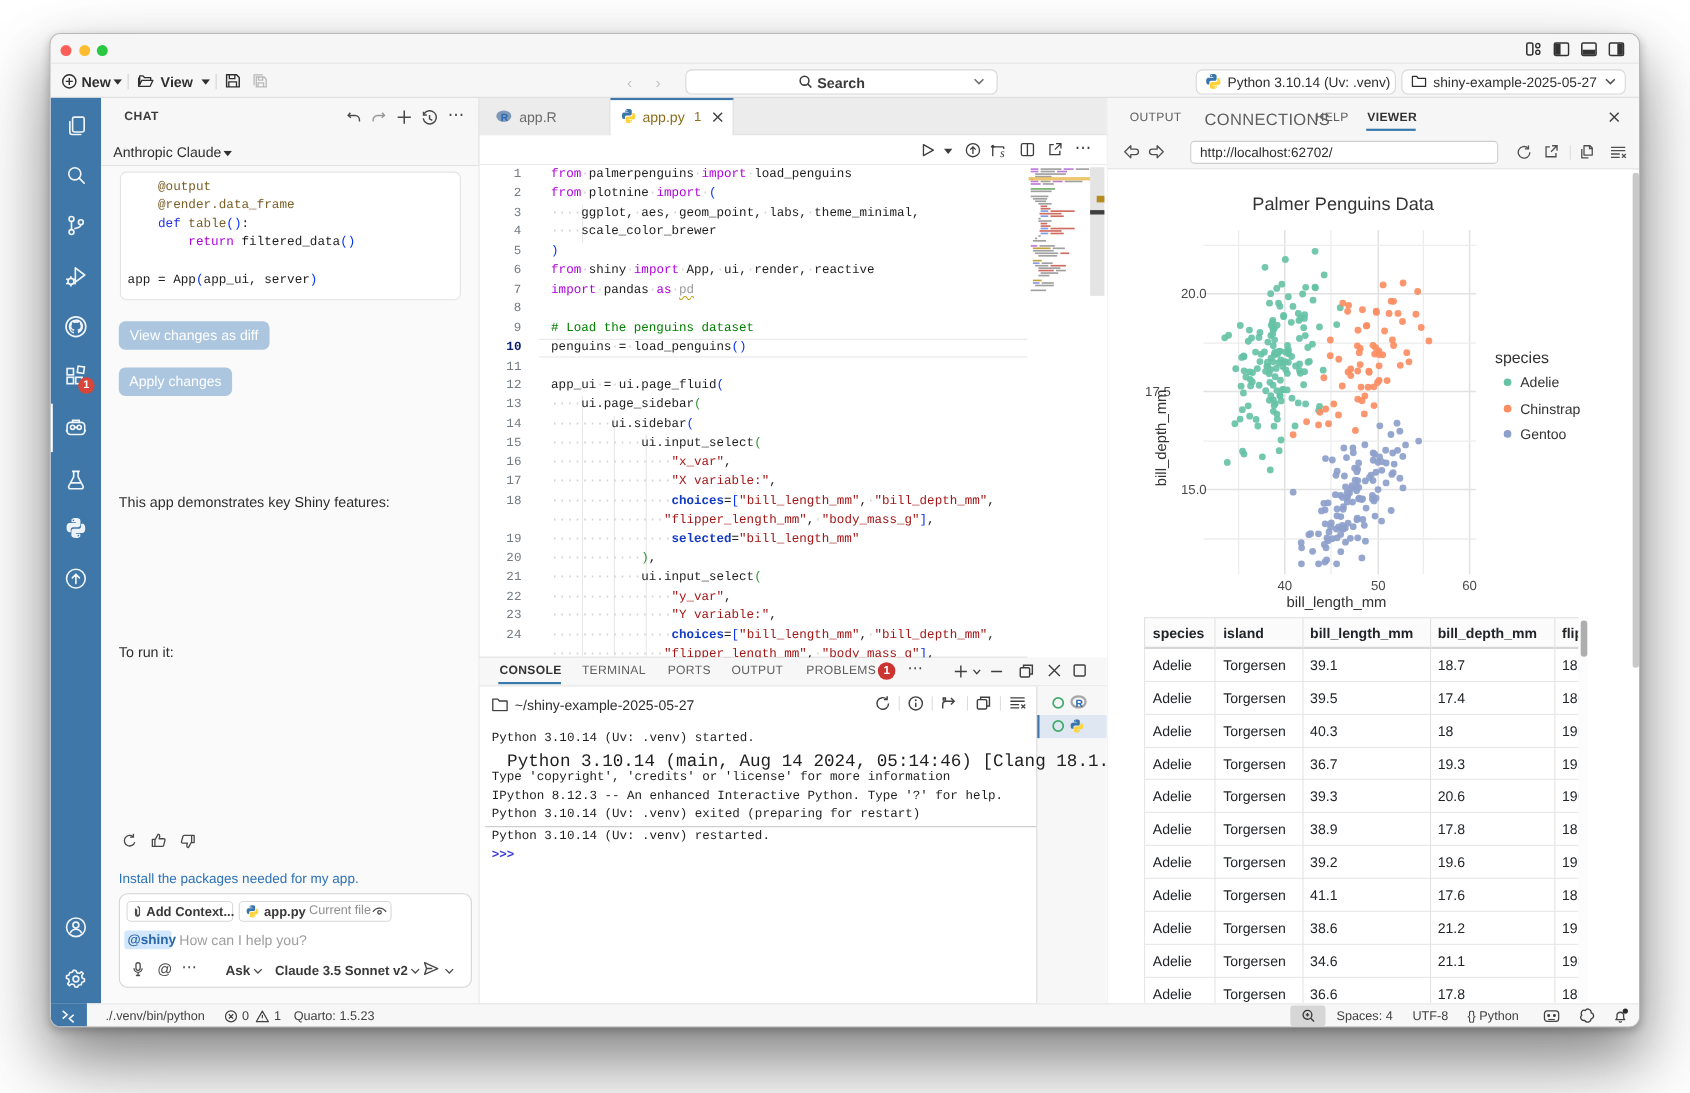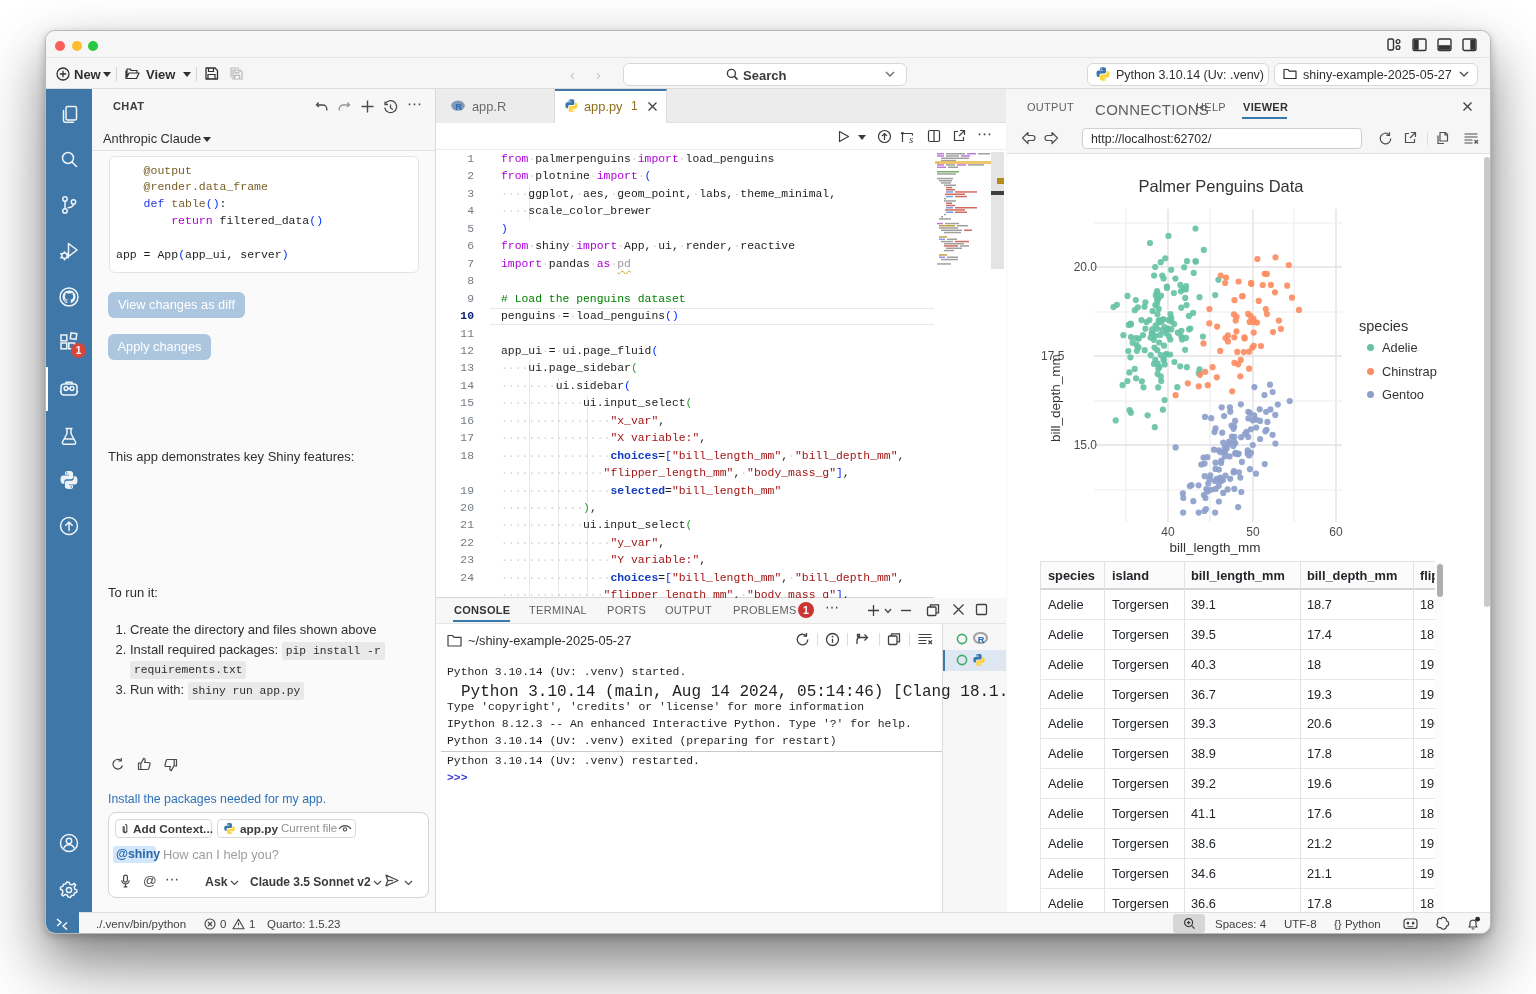--- a/index.html
+++ b/index.html
@@ -230,25 +230,20 @@
       <div class="a mono" style="left:115px;top:161.5px;font-size:11.5px;line-height:16.8px;white-space:pre;color:#1d1d1d">&nbsp;&nbsp;&nbsp;&nbsp;<span class="pm">@output</span></div>
       <div class="a mono" style="left:115px;top:178.3px;font-size:11.5px;line-height:16.8px;white-space:pre;color:#1d1d1d">&nbsp;&nbsp;&nbsp;&nbsp;<span class="pm">@render.data_frame</span></div>
       <div class="a mono" style="left:115px;top:195.1px;font-size:11.5px;line-height:16.8px;white-space:pre;color:#1d1d1d">&nbsp;&nbsp;&nbsp;&nbsp;<span style="color:#2433ea">def</span> <span class="pm">table</span><span class="pb">()</span>:</div>
       <div class="a mono" style="left:115px;top:211.9px;font-size:11.5px;line-height:16.8px;white-space:pre;color:#1d1d1d">&nbsp;&nbsp;&nbsp;&nbsp;&nbsp;&nbsp;&nbsp;&nbsp;<span class="k">return</span> filtered_data<span class="pb">()</span></div>
       <div class="a mono" style="left:115px;top:228.7px;font-size:11.5px;line-height:16.8px;white-space:pre;color:#1d1d1d"></div>
       <div class="a mono" style="left:115px;top:245.5px;font-size:11.5px;line-height:16.8px;white-space:pre;color:#1d1d1d">app = App<span class="pb">(</span>app_ui, server<span class="pb">)</span></div>
       <div class="a" style="left:107px;top:291px;width:137px;height:26px;background:#abc6de;border-radius:6px;color:#fff;font-size:12.8px;text-align:center;line-height:26px">View changes as diff</div>
       <div class="a" style="left:107px;top:333px;width:103px;height:26px;background:#abc6de;border-radius:6px;color:#fff;font-size:12.8px;text-align:center;line-height:26px">Apply changes</div>
       <div class="a ct" style="left:107px;top:447px;width:302px">This app demonstrates key Shiny features:</div>
       <div class="a ct" style="left:107px;top:583px;width:316px">To run it:</div>
-      <ol class="a ct" style="left:107px;top:620px;width:310px;margin:0;padding-left:22px">
-        <li style="margin-bottom:1.5px">Create the directory and files shown above</li>
-        <li style="margin-bottom:1.5px">Install required packages: <span class="chip">pip install -r</span> <span class="chip">requirements.txt</span></li>
-        <li>Run with: <span class="chip">shiny run app.py</span></li>
-      </ol>
       <svg class="a" style="left:110px;top:756px" width="14" height="14" viewBox="0 0 14 14">
         <path d="M11.5 8.5A4.8 4.8 0 1 1 10 3.6" fill="none" stroke="#4a4a4a" stroke-width="1.2"></path>
         <path d="M10.3 1v3h-3" fill="none" stroke="#4a4a4a" stroke-width="1.2"></path>
       </svg>
       <svg class="a" style="left:136px;top:756px" width="15" height="14" viewBox="0 0 15 14">
         <path d="M1.5 6h2.3v6.5H1.5zM3.8 11.5V6.8L6.7 1.4s1.5.2 1.5 1.5-.6 2.6-.6 2.6h4.3c.8 0 1.3.7 1.1 1.4l-1.2 4.6c-.2.7-.8 1-1.4 1H3.8z" fill="none" stroke="#4a4a4a" stroke-width="1.2" stroke-linejoin="round"></path>
       </svg>
       <svg class="a" style="left:162px;top:757px" width="15" height="14" viewBox="0 0 15 14">
         <g transform="rotate(180 7.5 7)">
           <path d="M1.5 6h2.3v6.5H1.5zM3.8 11.5V6.8L6.7 1.4s1.5.2 1.5 1.5-.6 2.6-.6 2.6h4.3c.8 0 1.3.7 1.1 1.4l-1.2 4.6c-.2.7-.8 1-1.4 1H3.8z" fill="none" stroke="#4a4a4a" stroke-width="1.2" stroke-linejoin="round"></path>

